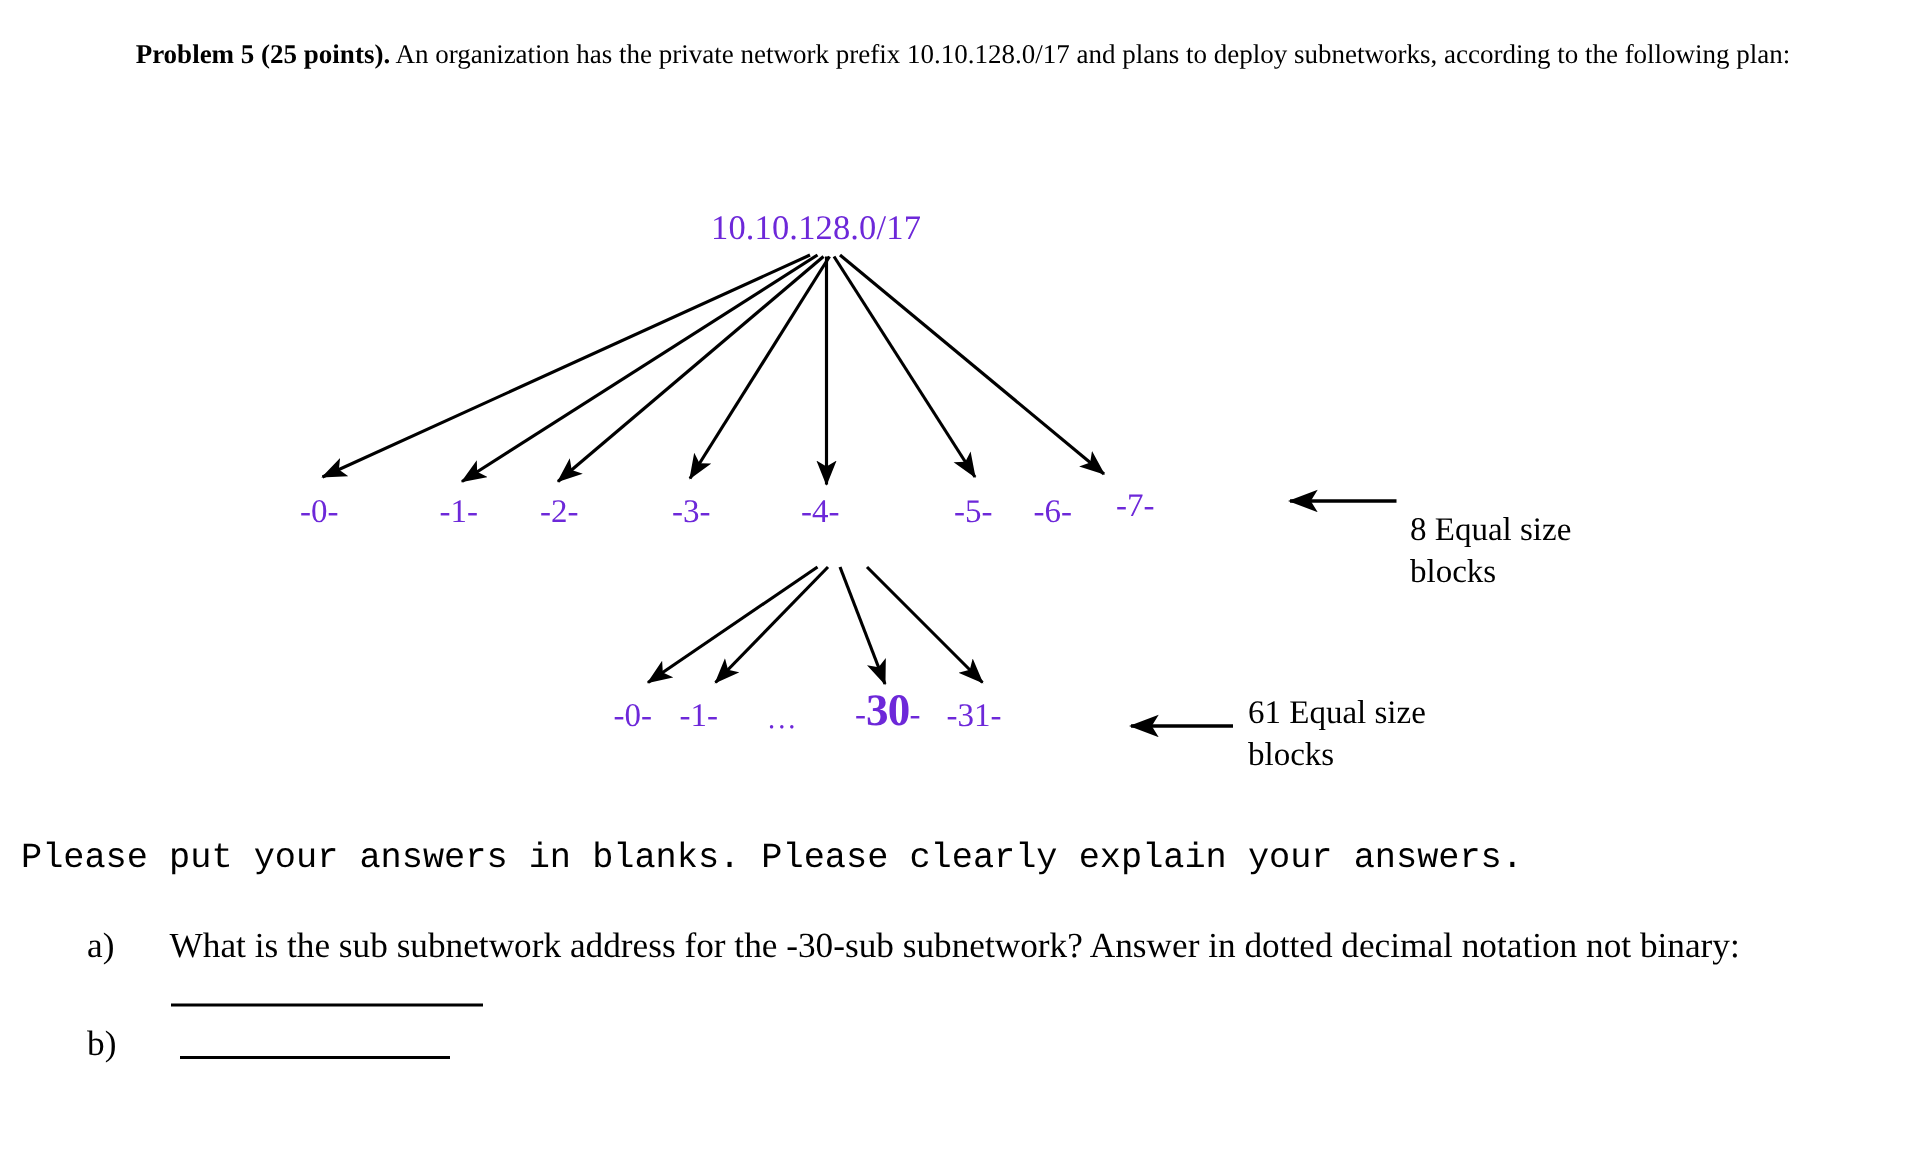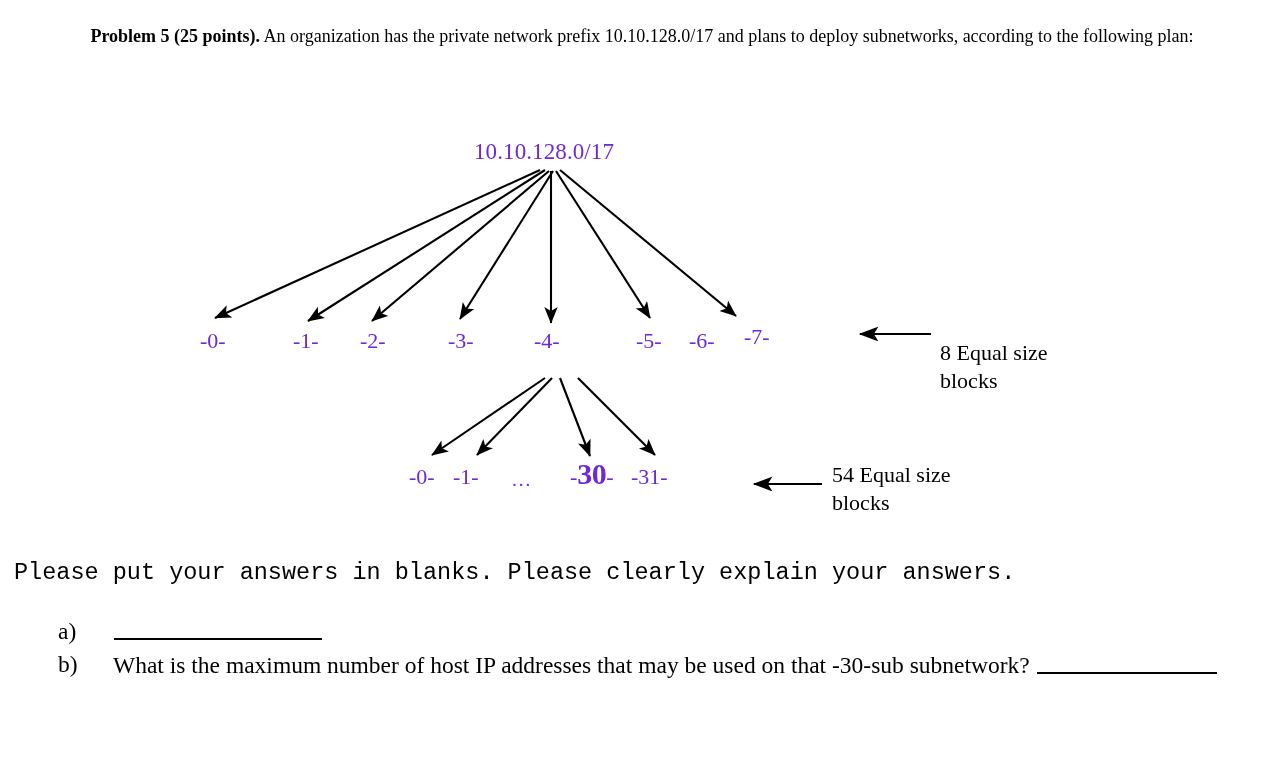--- a/index.html
+++ b/index.html
@@ -184,30 +184,30 @@
   <div class="node-label ellipsis-label" style="left:512px; top:352px;">...</div>
   <div class="node-label leaf-label highlight" style="left:570px; top:341px;"><span>-</span><b>30</b><span>-</span></div>
   <div class="node-label leaf-label" style="left:631px; top:348px;">-31-</div>
 
   <div class="annotation" style="left:940px; top:193px;margin-top:28px;">
     <div>8 Equal size</div>
     <div>blocks</div>
   </div>
 
   <div class="annotation" style="left:832px; top:343px;">
-    <div>54 Equal size</div>
+    <div>61 Equal size</div>
     <div>blocks</div>
   </div>
 </div>
 
 <div class="instruction">Please put your answers in blanks. Please clearly explain your answers.</div>
 
 <div class="question-list">
 
   <div class="question-item">
-    <span class="question-marker">a)</span><span class="blank blank-a"></span>
+    <span class="question-marker">a)</span><span>What is the sub subnetwork address for the -30-sub subnetwork? Answer in dotted decimal notation not binary:</span><span class="blank blank-a"></span>
   </div>
 
   <div class="question-item">
-    <span class="question-marker">b)</span><span>What is the maximum number of host IP addresses that may be used on that -30-sub subnetwork?</span><span class="blank blank-b"></span>
+    <span class="question-marker">b)</span><span class="blank blank-b"></span>
   </div>
 
 </div>
 
 </body></html>

